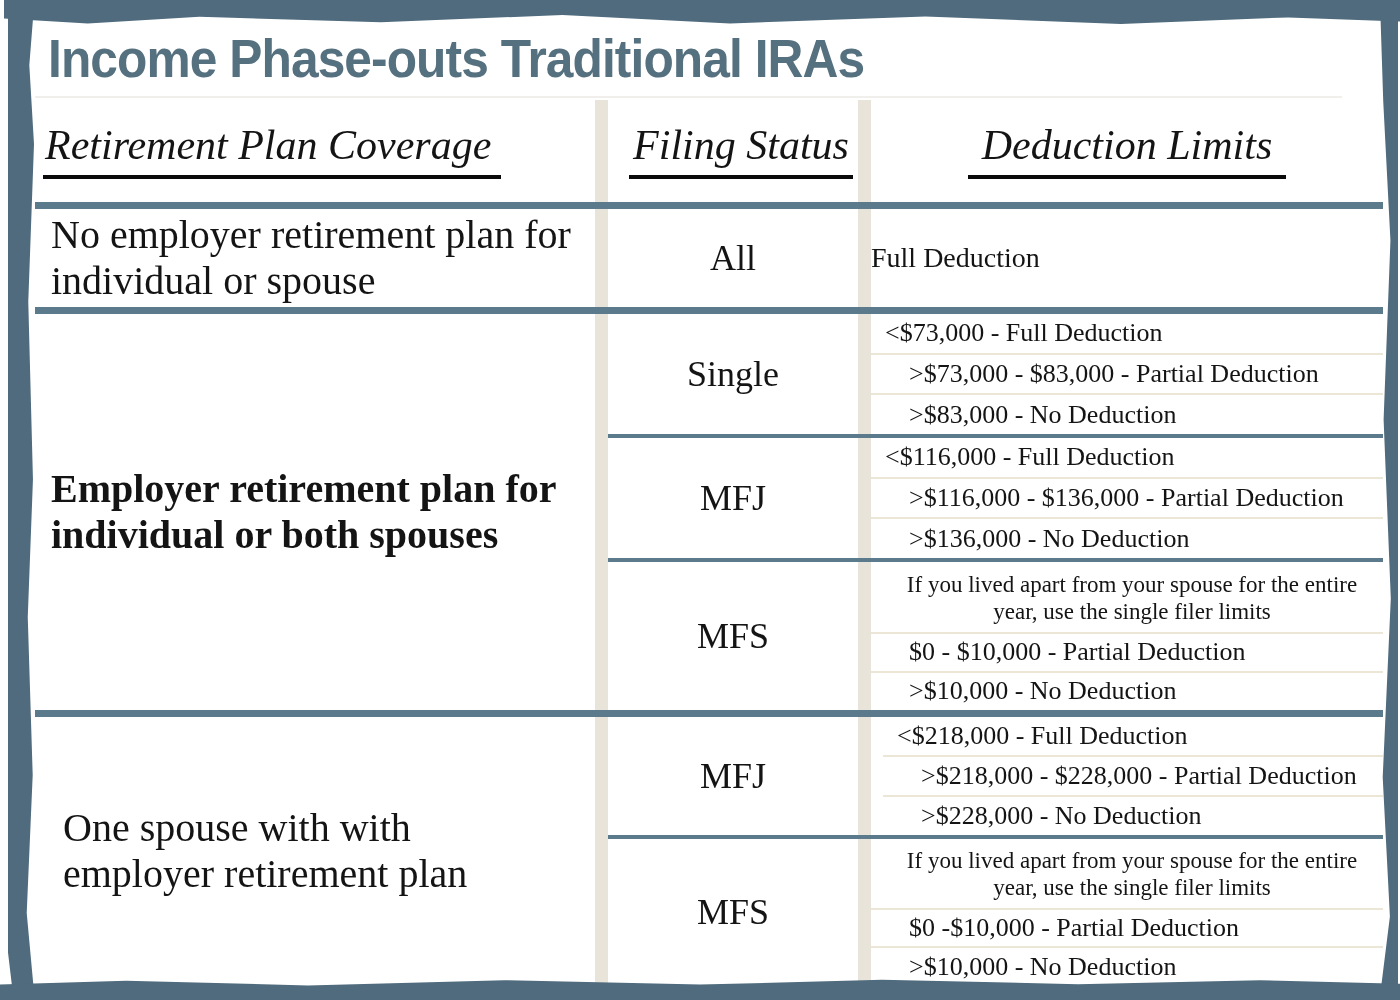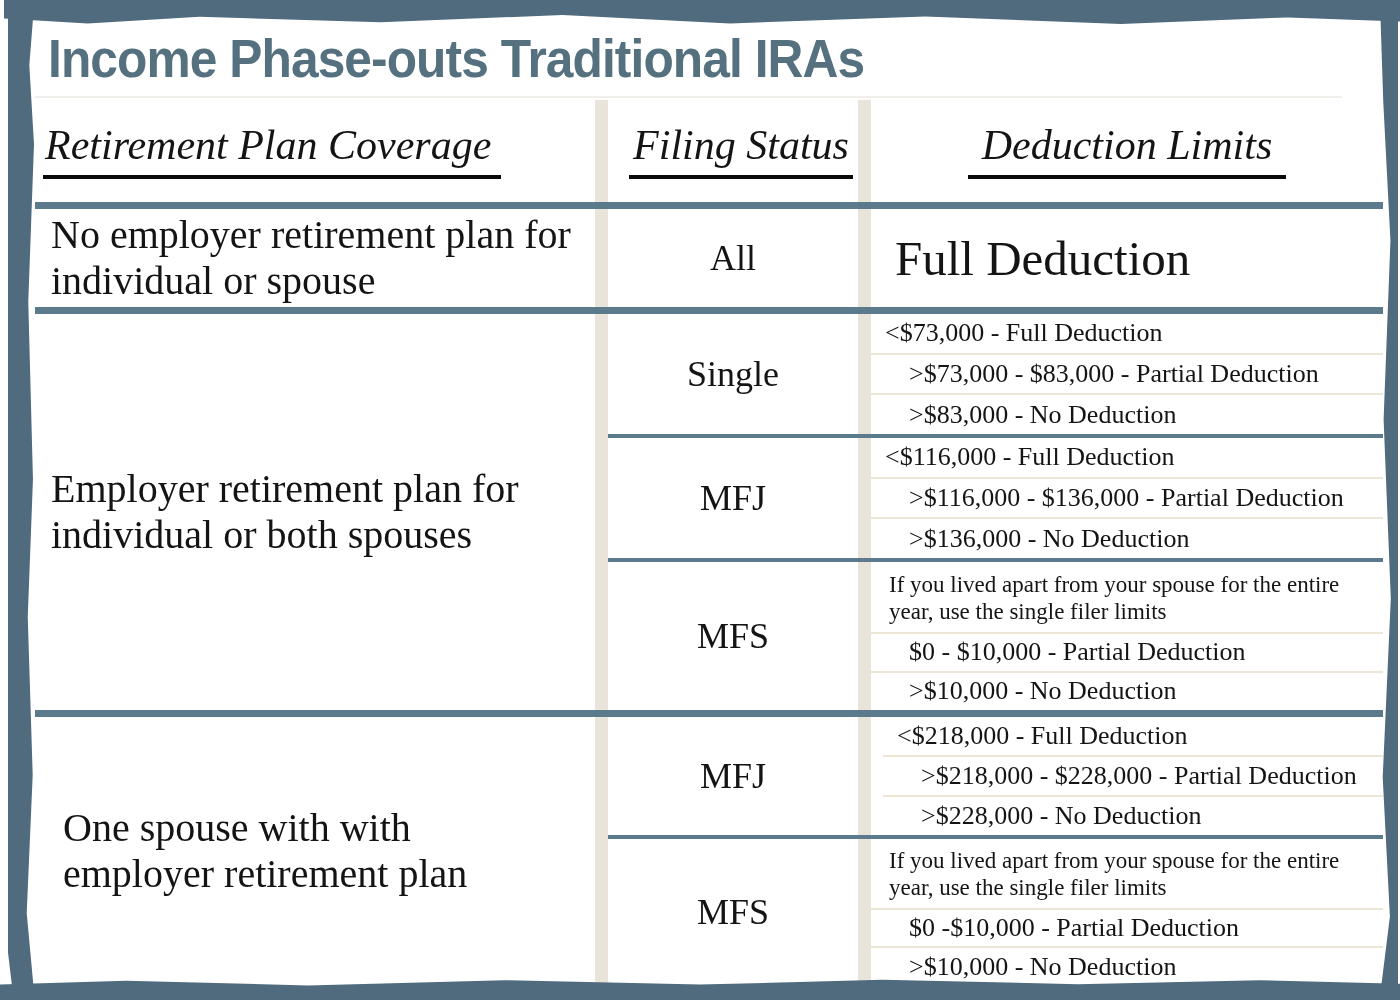--- a/index.html
+++ b/index.html
@@ -45,47 +45,47 @@
   .h2{grid-area:1/3;justify-content:center;}
   .h2 .u{padding:0 4px 8px;margin-left:16px;}
   .h3{grid-area:1/5;justify-content:center;}
   .h3 .u{padding:0 14px 8px;}
 
   
   .cov{display:flex;align-items:center;font-size:40px;line-height:1.15;padding-left:16px;}
   .cov-1{grid-area:3/1;}
   .cov-1 span{max-width:540px;}
   .cov-2{grid-area:5/1;}
-  .cov-2 span{max-width:545px;}
+  .cov-2 span{max-width:545px;font-weight:bold;}
   .cov-3{grid-area:7/1;padding-left:28px;}
   .cov-3 span{max-width:460px;}
 
   
   .fil-all{grid-area:3/3;}
-  .lim-full{grid-area:3/5;display:flex;align-items:center;font-size:49px;padding-left:24px;}
+  .lim-full{grid-area:3/5;display:flex;align-items:center;font-size:28px;}
 
   .fil{display:flex;align-items:center;justify-content:center;font-size:36px;}
 
   
   .sub{display:grid;grid-template-columns:250px 13px 1fr;}
   .sub-2{grid-area:5/3/6/6;grid-template-rows:120px 4px 120px 4px 148px;}
   .sub-3{grid-area:7/3/8/6;grid-template-rows:118px 4px 146px;}
   .sdiv{grid-column:1/-1;background:var(--accent);}
   .sub-2 .s1{grid-area:1/1;} .sub-2 .d1{grid-row:2;}
   .sub-2 .s2{grid-area:3/1;} .sub-2 .d2{grid-row:4;}
   .sub-2 .s3{grid-area:5/1;}
   .sub-2 .L1{grid-area:1/3;} .sub-2 .L2{grid-area:3/3;} .sub-2 .L3{grid-area:5/3;}
   .sub-3 .s1{grid-area:1/1;} .sub-3 .d1{grid-row:2;} .sub-3 .s2{grid-area:3/1;}
   .sub-3 .L1{grid-area:1/3;margin-left:12px;} .sub-3 .L2{grid-area:3/3;}
 
   
   .limits{display:flex;flex-direction:column;}
   .limit-row{
     flex:1;display:flex;align-items:center;
-    font-size:26px;padding-left:14px;white-space:nowrap;
+    font-size:26px;padding-left:14px;white-space:nowrap;text-align:center;
   }
   .limit-row + .limit-row{border-top:2px solid var(--creamline);padding-left:38px;}
   .limit-note{
     flex:1.72;font-size:23px;line-height:1.18;white-space:normal;
     padding:4px 8px 2px 18px;
   }
   .limit-note span{max-width:505px;display:block;}
 
   
   .stroke{position:absolute;background:var(--frame);z-index:5;}

